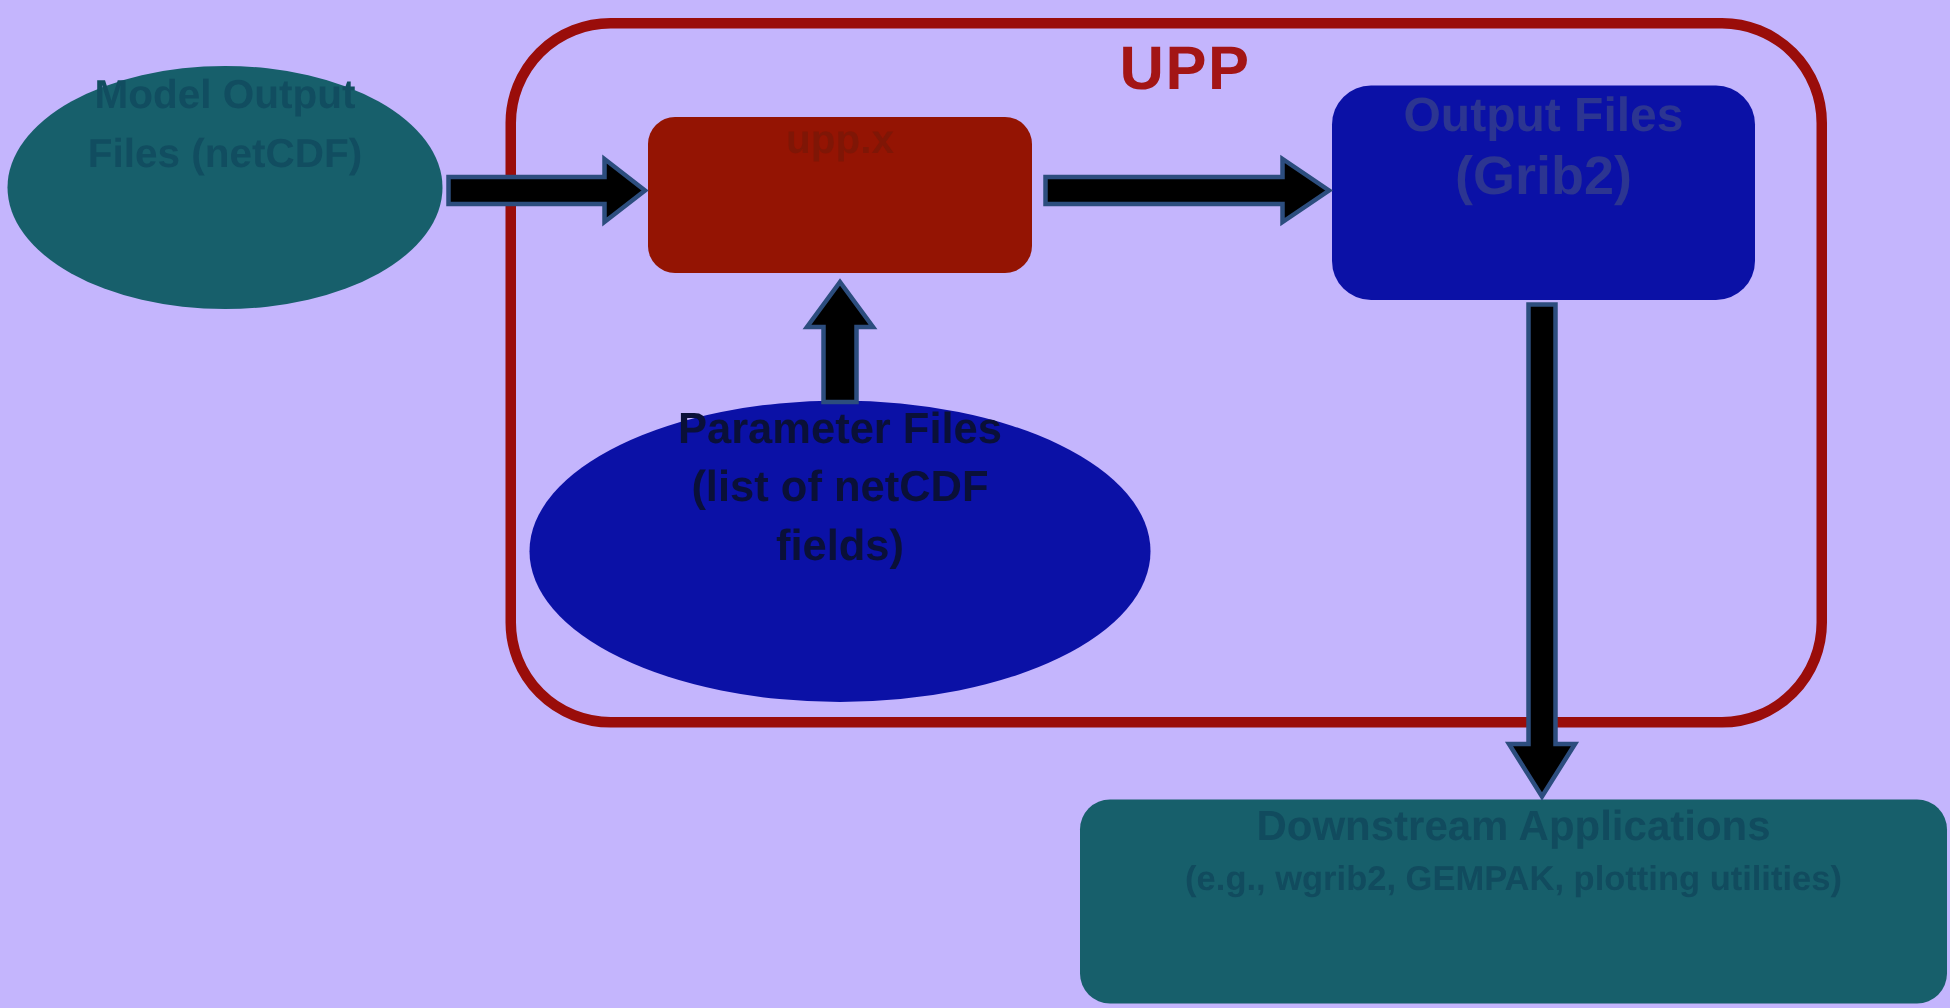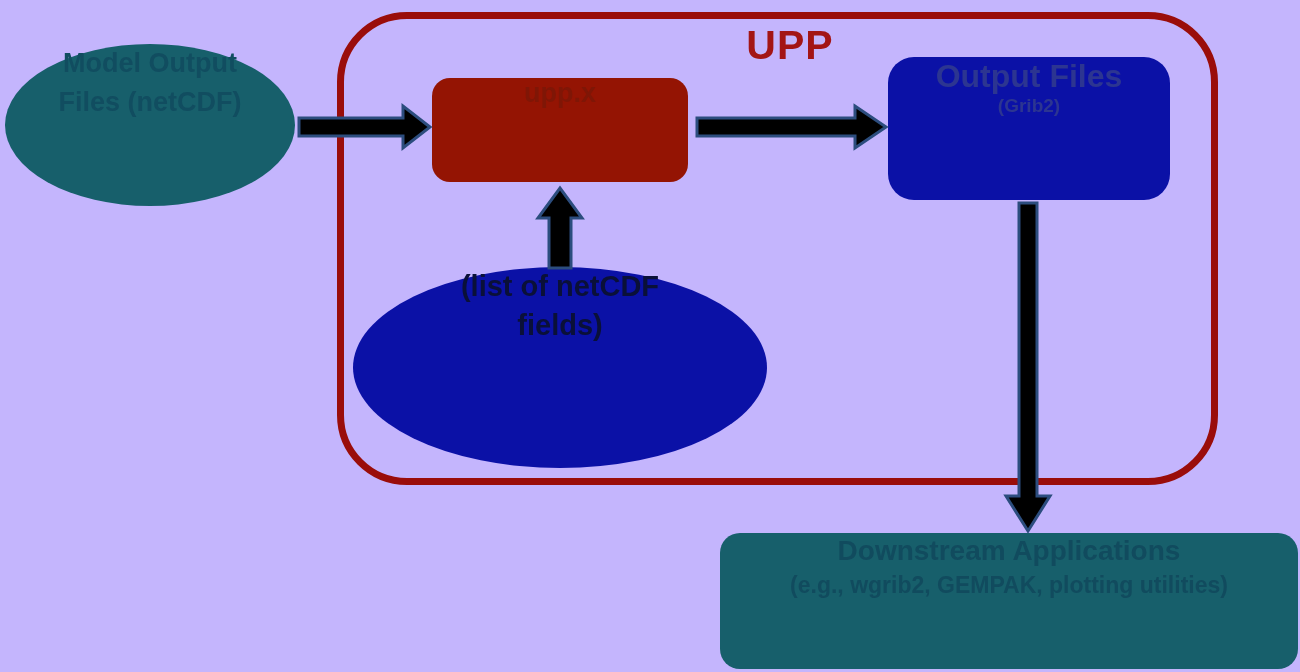--- a/index.html
+++ b/index.html
@@ -65,21 +65,21 @@
   }
   
   .output-files {
     left: 888px; top: 57px;
     width: 282px; height: 143px;
     background: #0b11a6;
     border-radius: 26px;
     color: #2c3591;
   }
   .output-files .l1 { font-size: 32px; line-height: 1.2; }
-  .output-files .l2 { font-size: 19px; line-height: 1.2; }
+  .output-files .l2 { font-size: 36px; line-height: 1.2; }
   
   .parameter-files {
     left: 353px; top: 267px;
     width: 414px; height: 201px;
     background: #0b11a6;
     border-radius: 50%;
     color: #0a1038;
     font-size: 29px;
     line-height: 1.34;
   }
@@ -121,20 +121,21 @@
   <div class="node upp-exec">
     <span>upp.x</span>
   </div>
 
   <div class="node output-files">
     <span class="l1">Output Files</span>
     <span class="l2">(Grib2)</span>
   </div>
 
   <div class="node parameter-files">
+    <span>Parameter Files</span>
     <span>(list of netCDF</span>
     <span>fields)</span>
   </div>
 
   <div class="node downstream">
     <span class="l1">Downstream Applications</span>
     <span class="l2">(e.g., wgrib2, GEMPAK, plotting utilities)</span>
   </div>
 
   <svg class="arrows" viewBox="0 0 1300 672" xmlns="http://www.w3.org/2000/svg">

